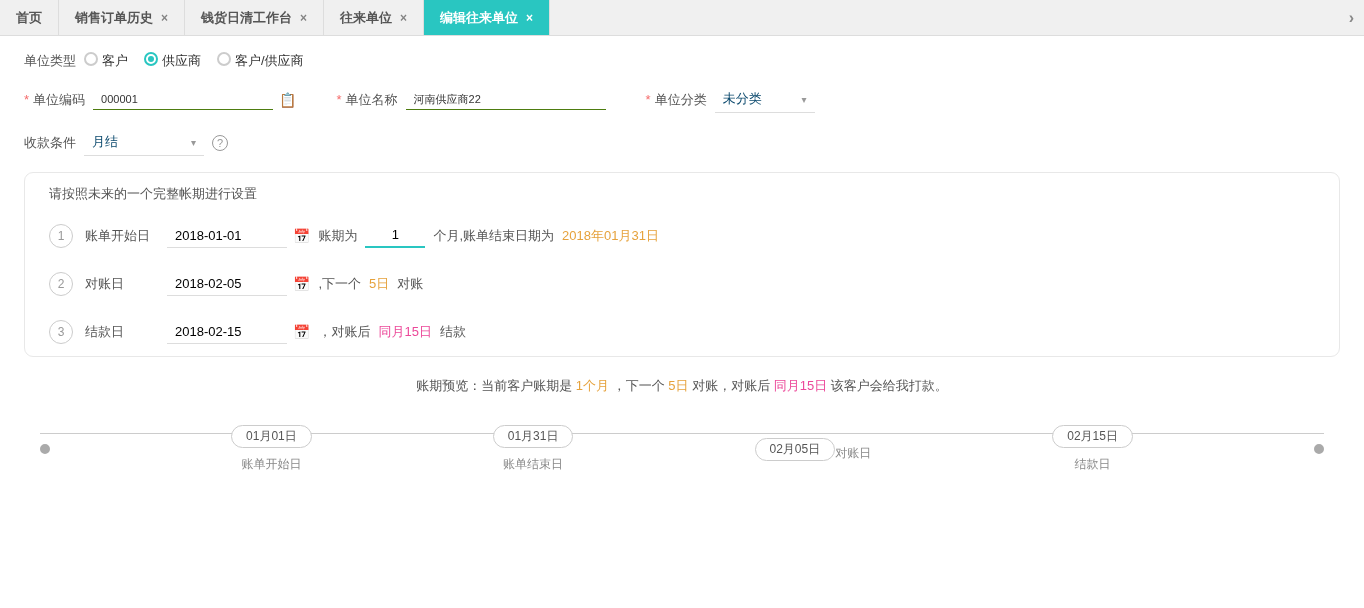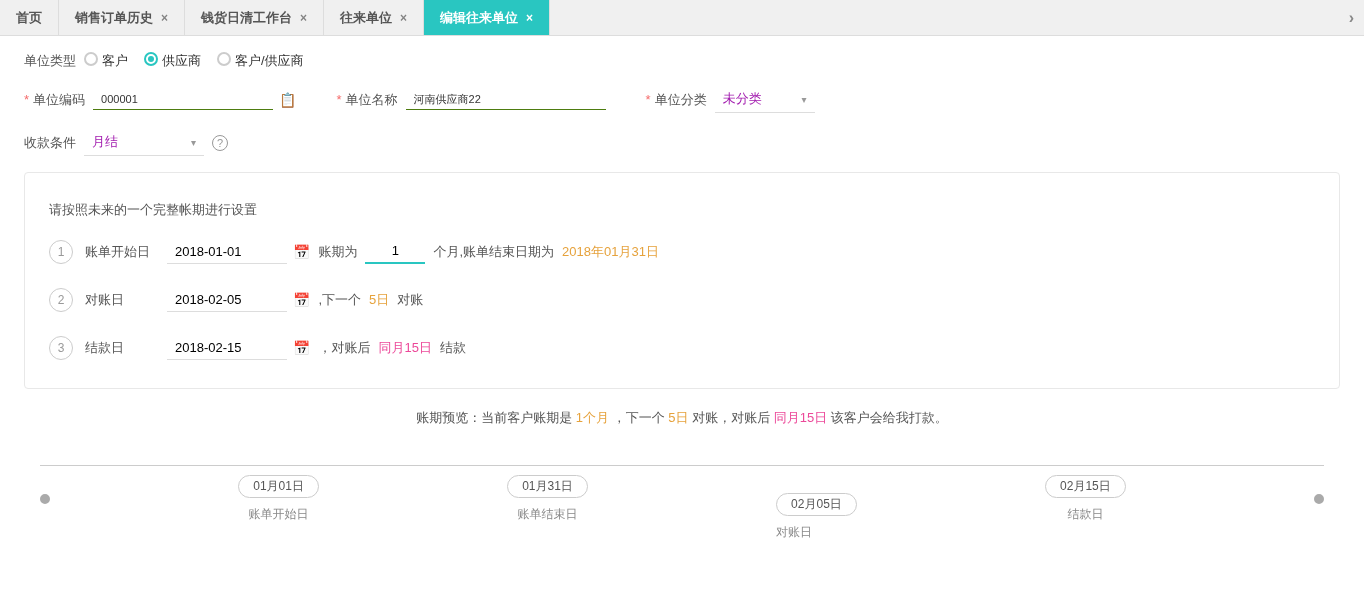--- a/index.html
+++ b/index.html
@@ -118,43 +118,43 @@
     
     .select-wrapper {
       display: flex;
       align-items: center;
       border-bottom: 1px solid #ddd;
       padding: 4px 8px;
       cursor: pointer;
       min-width: 160px;
     }
     .select-value {
-      color: #a21caf;
+      color: #0c4a6e;
       font-size: 13px;
       flex: 1;
     }
     .chevron-icon {
       color: #999;
       font-size: 10px;
       margin-left: 6px;
     }
 
     
     .cal-icon {
       color: #29c6c1;
       margin-left: 6px;
       cursor: pointer;
       font-size: 14px;
     }
 
     
     .card {
       border: 1px solid #e8e8e8;
-      border-radius: 4px;
-      padding: 28px 24px;
+      border-radius: 9px;
+      padding: 12px 24px;
       margin-top: 8px;
     }
     .card-title {
       font-size: 13px;
       color: #555;
       margin-bottom: 20px;
     }
 
     
     .step-row {
@@ -383,21 +383,21 @@
 
       <div style="flex:1;"></div>
 
       <div style="display:flex;flex-direction:column;align-items:center;position:relative;z-index:1;">
         <div style="border:1px solid #ccc;border-radius:12px;padding:2px 14px;font-size:12px;background:#fff;color:#555;white-space:nowrap;">01月31日</div>
         <div style="font-size:12px;color:#888;margin-top:8px;white-space:nowrap;">账单结束日</div>
       </div>
 
       <div style="flex:1;"></div>
 
-      <div style="display:flex;flex-direction:column;position:relative;z-index:1;margin-top:36px;">
+      <div style="display:flex;align-items:center;position:relative;z-index:1;">
         <div style="border:1px solid #ccc;border-radius:12px;padding:2px 14px;font-size:12px;background:#fff;color:#555;white-space:nowrap;">02月05日</div>
         <div style="font-size:12px;color:#888;margin-top:8px;white-space:nowrap;">对账日</div>
       </div>
 
       <div style="flex:1;"></div>
 
       <div style="display:flex;flex-direction:column;align-items:center;position:relative;z-index:1;">
         <div style="border:1px solid #ccc;border-radius:12px;padding:2px 14px;font-size:12px;background:#fff;color:#555;white-space:nowrap;">02月15日</div>
         <div style="font-size:12px;color:#888;margin-top:8px;white-space:nowrap;">结款日</div>
       </div>

